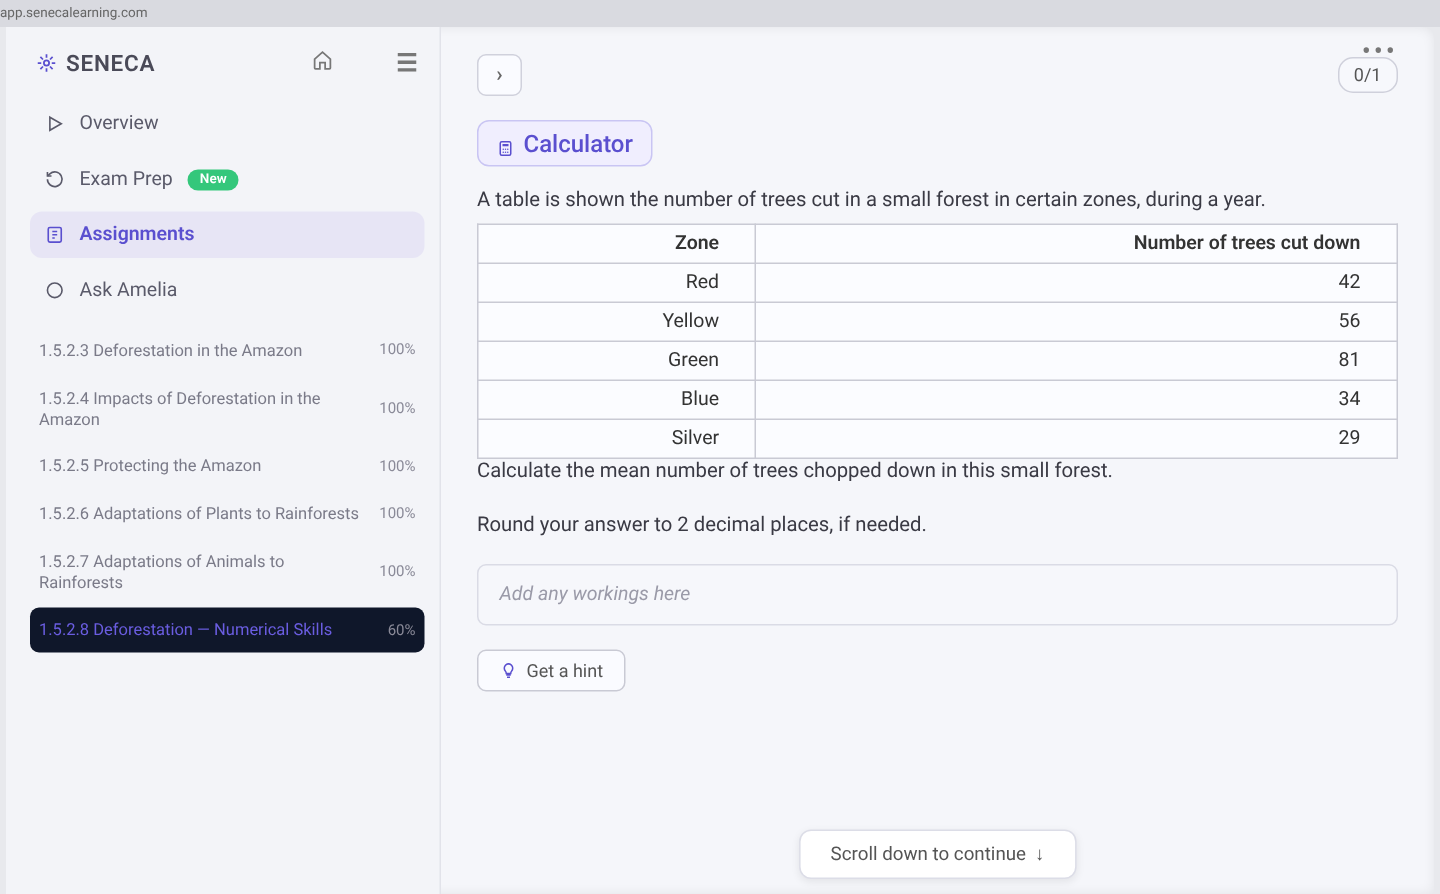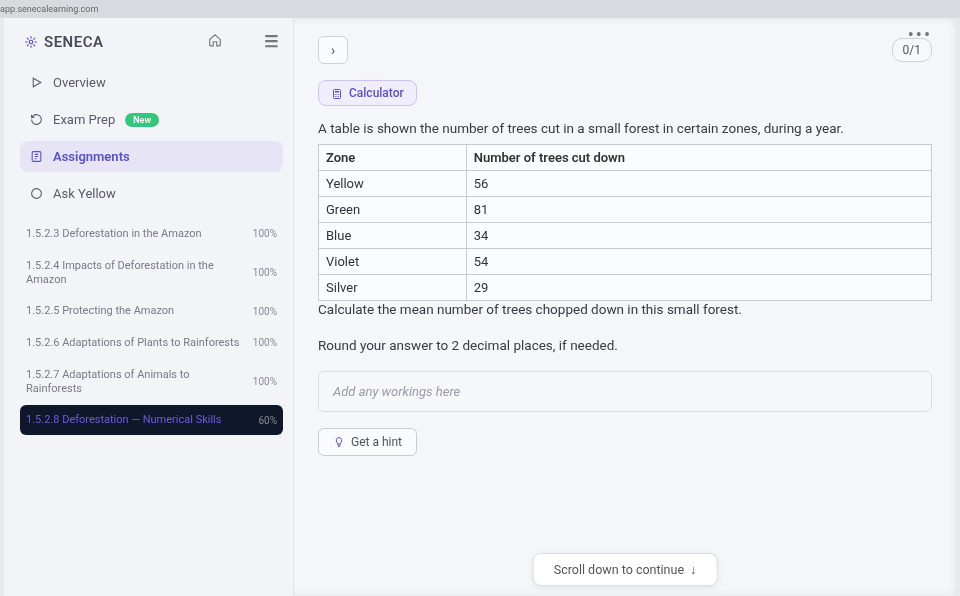--- a/index.html
+++ b/index.html
@@ -16,25 +16,25 @@
 .lesson-list { margin-top:4px; display:flex; flex-direction:column; gap:2px;}
 .lesson { display:flex; justify-content:space-between; align-items:center; padding:8px 6px; font-size:11px; color:#7a7a88; border-radius:6px;}
 .lesson .title { flex:1; line-height:1.25;}
 .lesson .pct { font-size:10px; color:#8a8a98; padding-left:6px;}
 .lesson.sel { background:#0f172a; color:#6a5de0;}
 .content { flex:1; position:relative; padding: 18px 24px 0 24px; display:flex; flex-direction:column;}
 .header-row { display:flex; align-items:center; justify-content:space-between; }
 .skip-btn { width:30px; height:28px; border:1px solid #d0d1dc; border-radius:6px; background:#fafbff; display:flex; align-items:center; justify-content:center; color:#666; cursor:pointer; font-size:14px; font-weight:600;}
 .score-badge { border:1px solid #cfd0db; border-radius:10px; padding:4px 10px; font-size:12px; color:#555; background:#f7f8fc;}
 .more-dots { position:absolute; top:6px; right:24px; color:#777; font-size:18px; letter-spacing:2px; cursor:pointer;}
-.calc-btn { margin-top:16px; display:inline-flex; align-items:flex-end; gap:6px; border:1px solid #c9c5f3; background:#f0eefe; color:#5a4fcf; font-size:12px; padding:5px 12px; border-radius:8px; cursor:pointer; font-weight:500; align-self:flex-start;}
+.calc-btn { margin-top:16px; display:inline-flex; align-items:flex-end; gap:6px; border:1px solid #c9c5f3; background:#f0eefe; color:#5a4fcf; font-size:16px; padding:5px 12px; border-radius:8px; cursor:pointer; font-weight:500; align-self:flex-start;}
 .calc-btn svg { width:12px; height:12px;}
 .prompt { margin-top:12px; font-size:13.5px; color:#3a3a44; line-height:1.5;}
 table.trees { margin-top:6px; border-collapse:collapse; font-size:13px; color:#333;}
-table.trees th, table.trees td { border:1px solid #c9cad4; padding:5px 7px; text-align:left; background:#fbfcff;}
+table.trees th, table.trees td { border:1px solid #c9cad4; padding:5px 24px; text-align:right; background:#fbfcff;}
 table.trees th { font-weight:600;}
 .instr { font-size:13.5px; color:#3a3a44;}
 .workings { margin-top:18px; width:100%; border:1px solid #dadbe5; background:#f6f7fb; border-radius:6px; padding:12px 14px; font-size:13px; color:#9a9aa8; font-style:italic; cursor:text;}
 .hint-btn { margin-top:16px; display:inline-flex; align-items:center; gap:6px; border:1px solid #c9cad4; background:#fafbff; color:#555; font-size:12px; padding:6px 14px; border-radius:6px; cursor:pointer; align-self:flex-start;}
 .hint-btn svg { width:12px; height:12px; color:#5a4fcf;}
 .scroll-cta { position:absolute; bottom:10px; left:50%; transform:translateX(-50%); background:#fff; border:1px solid #dcdde7; border-radius:8px; padding:8px 20px; font-size:12.5px; color:#555; box-shadow:0 2px 6px rgba(0,0,0,.08); display:flex; align-items:center; gap:6px; cursor:pointer;}
 .icon-sm { width:13px; height:13px; flex-shrink:0;}
 .hamburger { color:#777; font-size:16px; margin-left:6px;}
 </style>
 </head>
@@ -82,21 +82,21 @@
           <rect x="4" y="3" width="16" height="18" rx="2"></rect>
           <path d="M9 8h6M9 12h6M9 16h3"></path>
         </svg>
       <span>Assignments</span>
     </div>
 
     <div class="nav-item">
       <svg class="icon-sm" viewBox="0 0 24 24" fill="none" stroke="currentColor" stroke-width="2">
           <circle cx="12" cy="12" r="9"></circle>
         </svg>
-      <span>Ask Yellow</span>
+      <span>Ask Amelia</span>
     </div>
 
     <div class="lesson-list">
       <div class="lesson">
         <span class="title">1.5.2.3 Deforestation in the Amazon</span>
         <span class="pct">100%</span>
       </div>
       <div class="lesson">
         <span class="title">1.5.2.4 Impacts of Deforestation in the Amazon</span>
         <span class="pct">100%</span>
@@ -150,34 +150,34 @@
 
     <table class="trees">
       <thead>
         <tr>
           <th>Zone</th>
           <th>Number of trees cut down</th>
         </tr>
       </thead>
       <tbody>
         <tr>
+            <td>Red</td>
+            <td>42</td>
+          </tr>
+        <tr>
             <td>Yellow</td>
             <td>56</td>
           </tr>
         <tr>
             <td>Green</td>
             <td>81</td>
           </tr>
         <tr>
             <td>Blue</td>
             <td>34</td>
-          </tr>
-        <tr>
-            <td>Violet</td>
-            <td>54</td>
           </tr>
         <tr>
             <td>Silver</td>
             <td>29</td>
           </tr>
       </tbody>
     </table>
 
     <p class="instr">Calculate the mean number of trees chopped down in this small forest.</p>
     <p class="instr" style="margin-top:20px;">Round your answer to 2 decimal places, if needed.</p>

